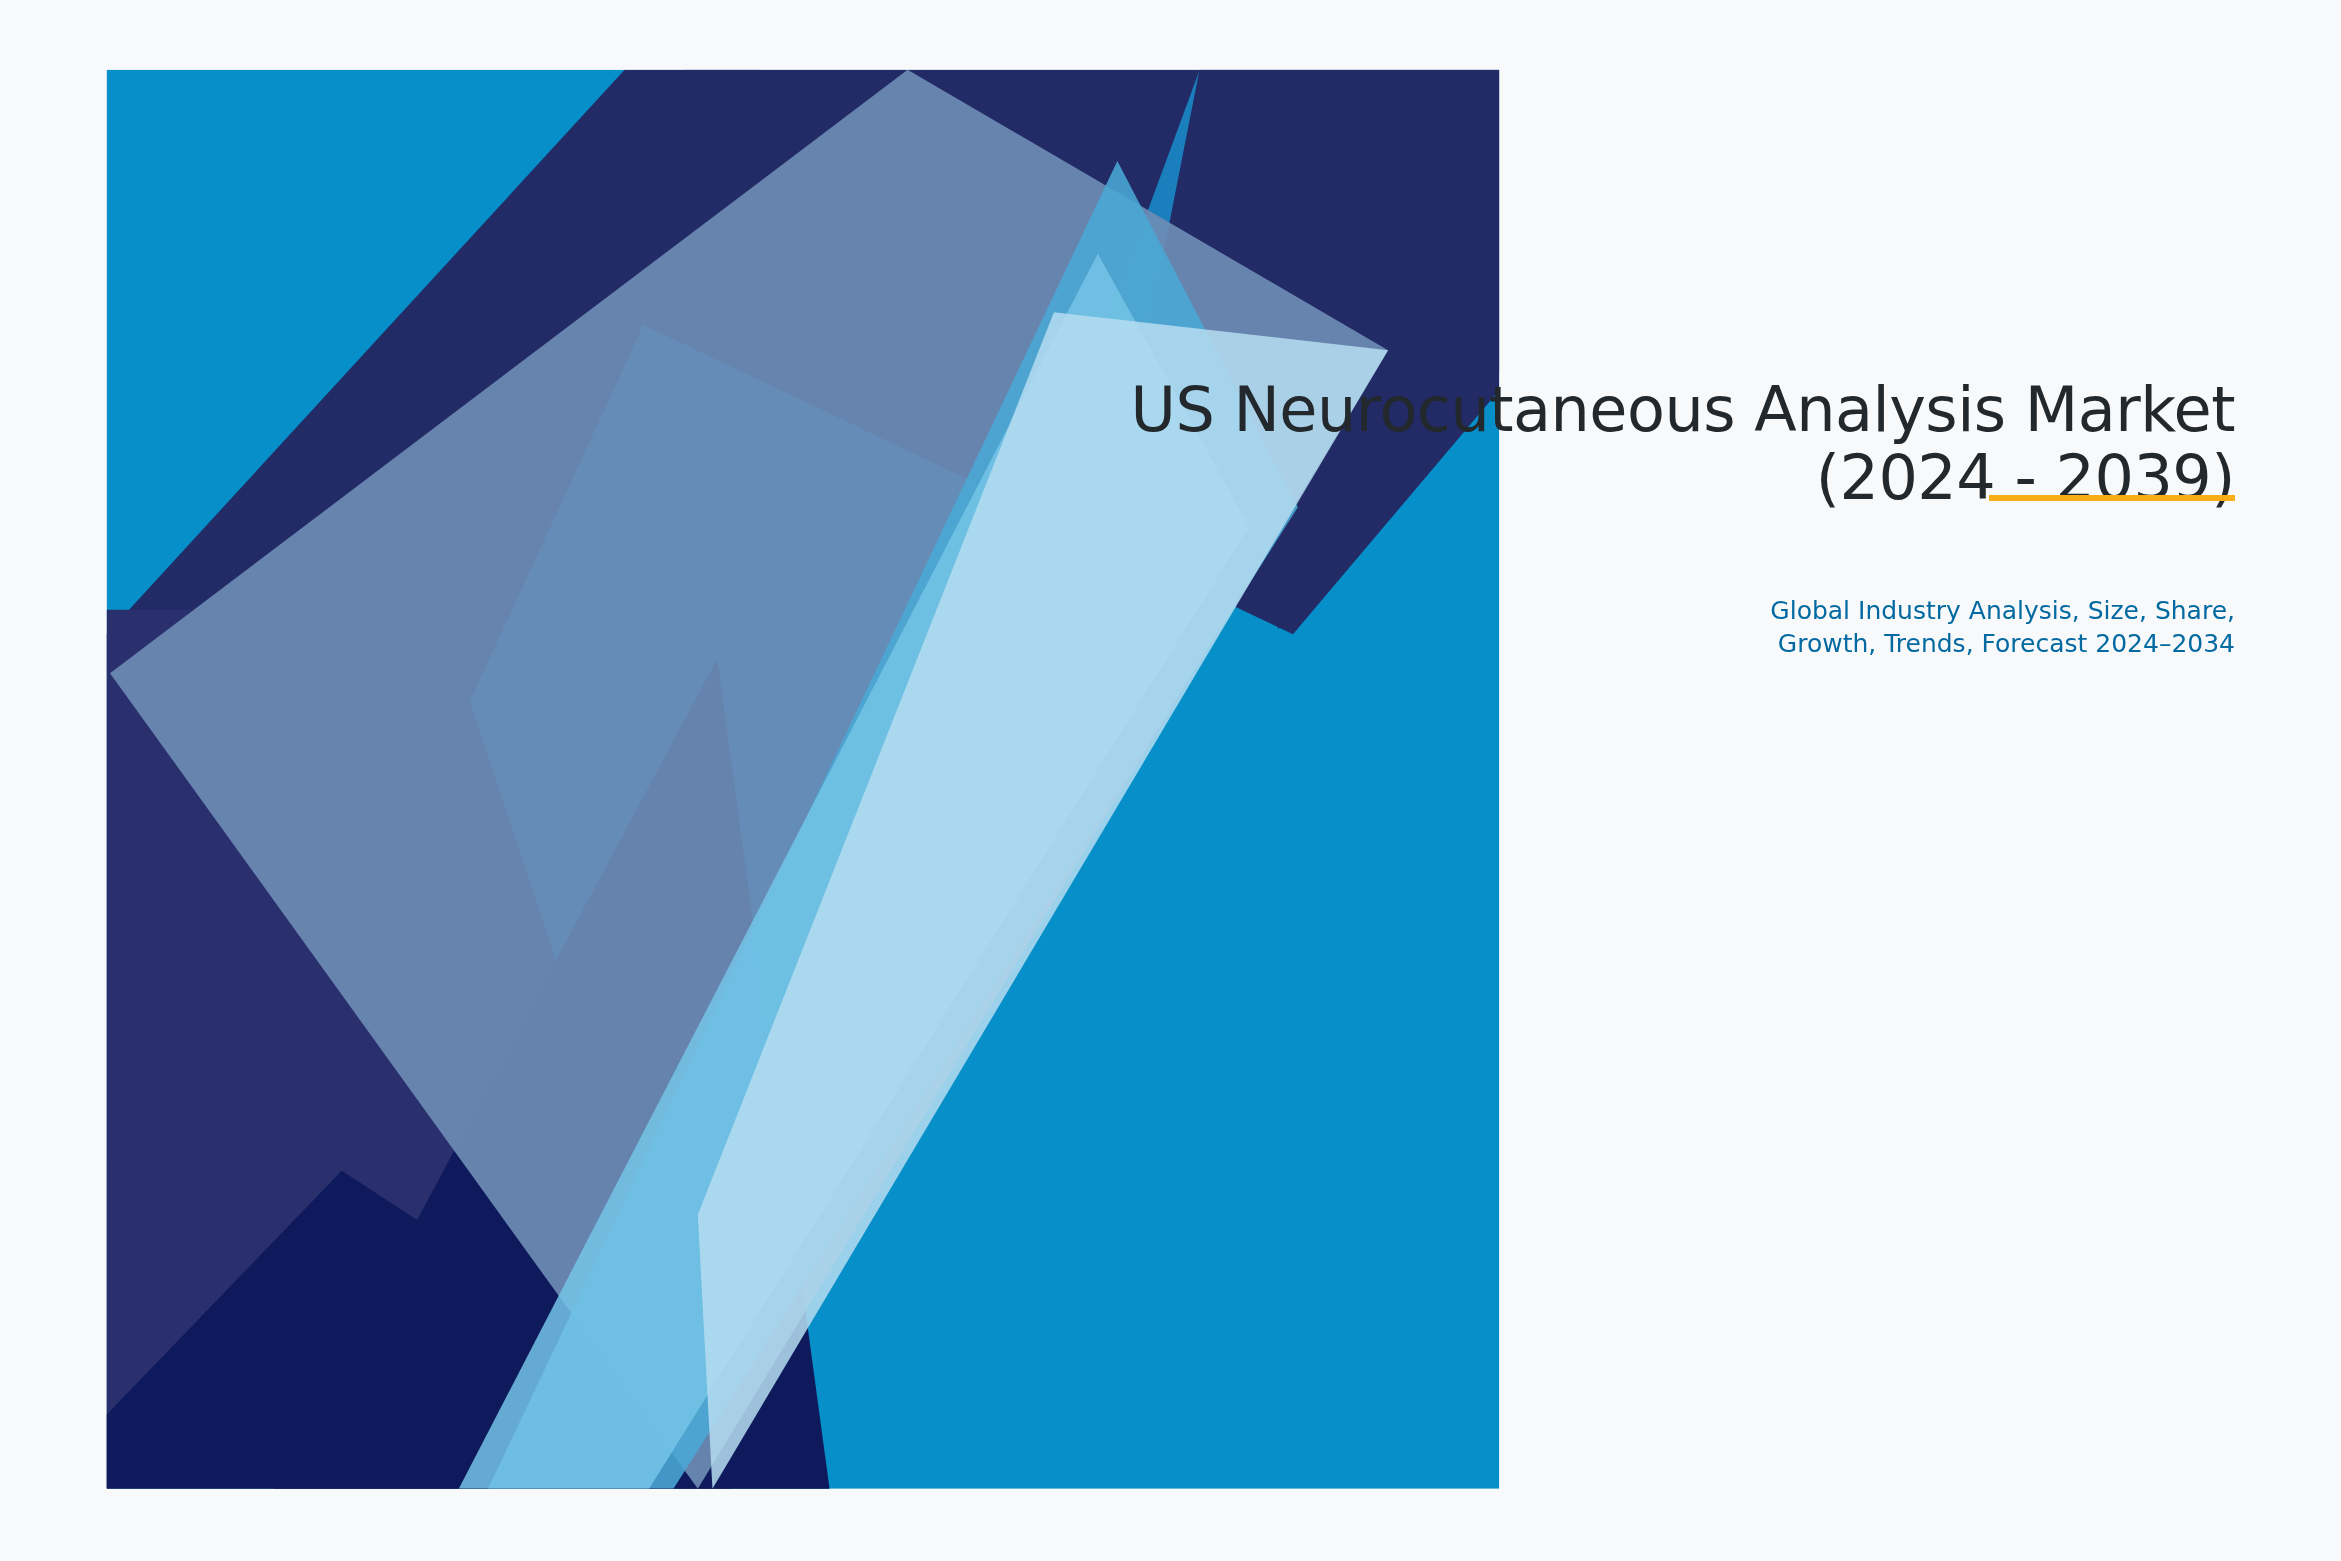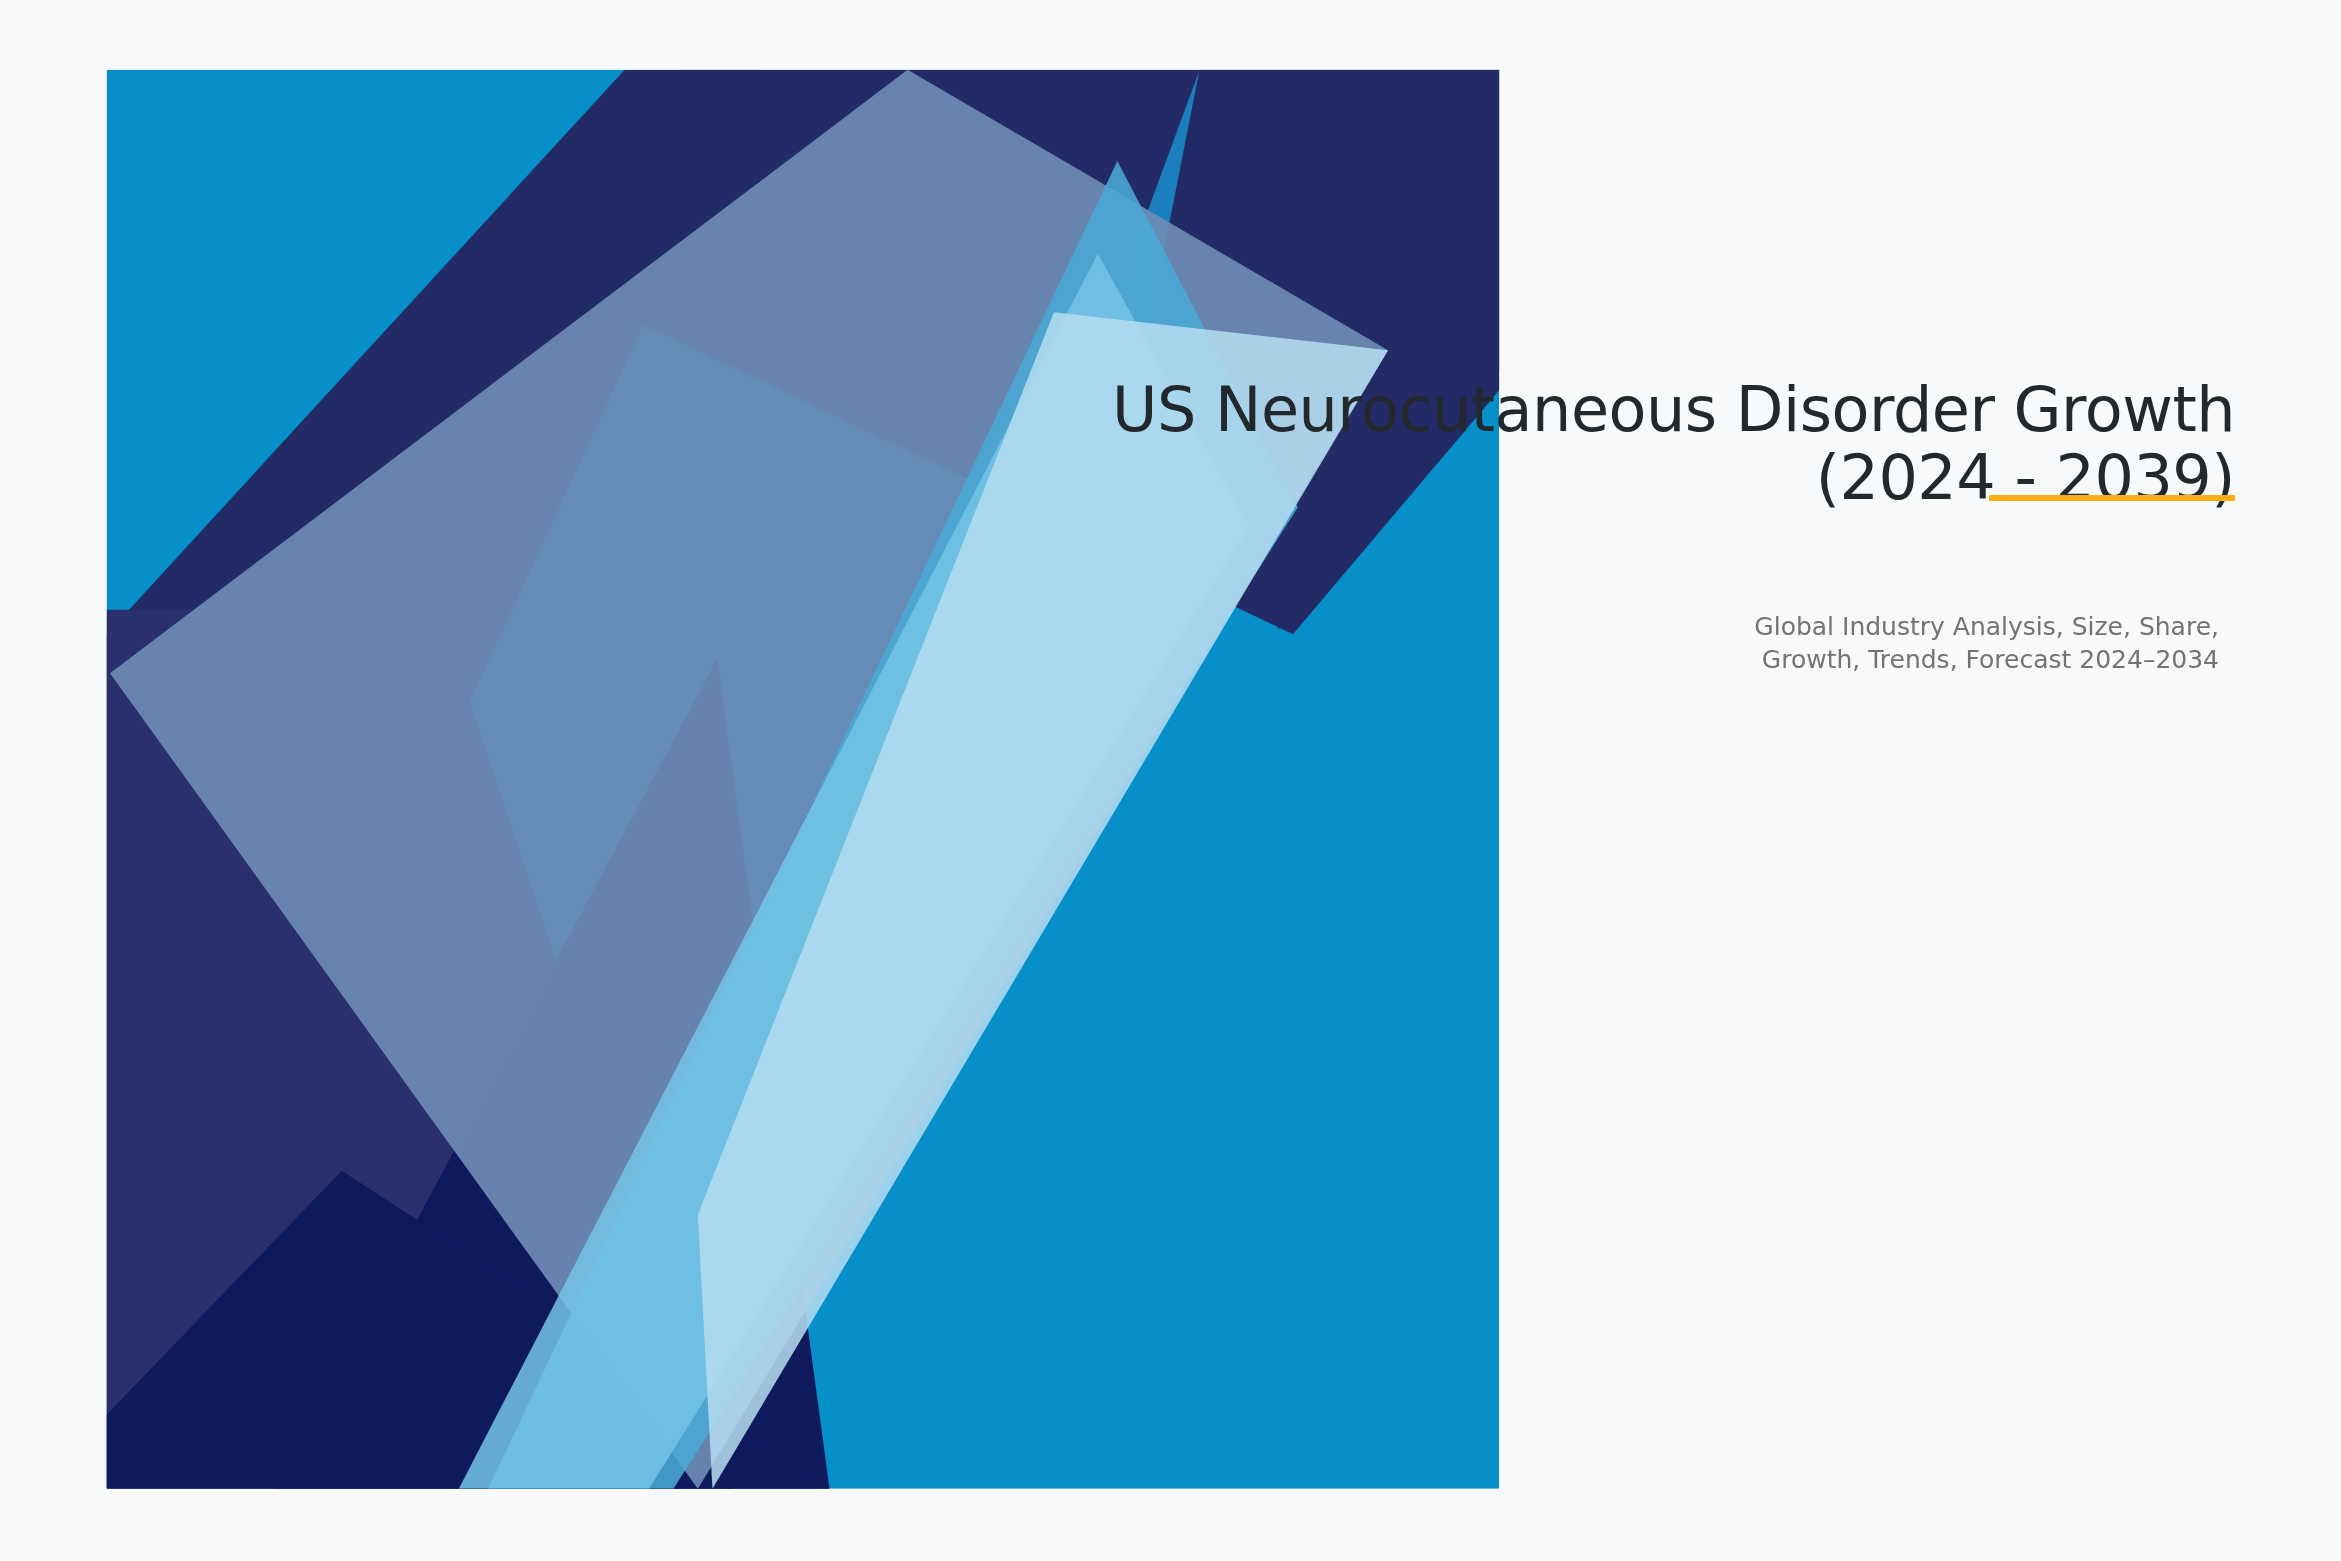--- a/index.html
+++ b/index.html
@@ -54,26 +54,26 @@
   }
   #title-accent-underline {
     position: absolute;
     right: 0px;
     bottom: 11.7px;
     width: 246px;
     height: 5.4px;
     background: #f9ae18;
   }
   #page-subtitle {
-    margin: 16px;
+    margin: 0;
     padding-top: 83px;
     font-size: 25px;
     line-height: 1.30;
     font-weight: 400;
-    color: #737373;
+    color: #0369a1;
     text-align: right;
     font-family: "DejaVu Sans", "Liberation Sans", sans-serif;
   }
 </style>
 </head>
 <body>
 
 <div id="page">
 
   <div id="artwork">
@@ -107,21 +107,21 @@
 
         <polygon points="2160,640 2845,718 1460,3052 1430,2490" fill="#b4dcf0" opacity="0.86"></polygon>
 
       </g>
     </svg>
   </div>
 
   <div id="text-block">
 
     <div id="title-wrap">
-      <h1 id="page-title"><span>US Neurocutaneous Disorder Growth</span><br><span>(2024 - 2039)</span></h1>
+      <h1 id="page-title"><span>US Neurocutaneous Analysis Market</span><br><span>(2024 - 2039)</span></h1>
       <div id="title-accent-underline"></div>
     </div>
 
     <p id="page-subtitle"><span>Global Industry Analysis, Size, Share,</span><br><span>Growth, Trends, Forecast 2024–2034</span></p>
 
   </div>
 
 </div>
 
 

